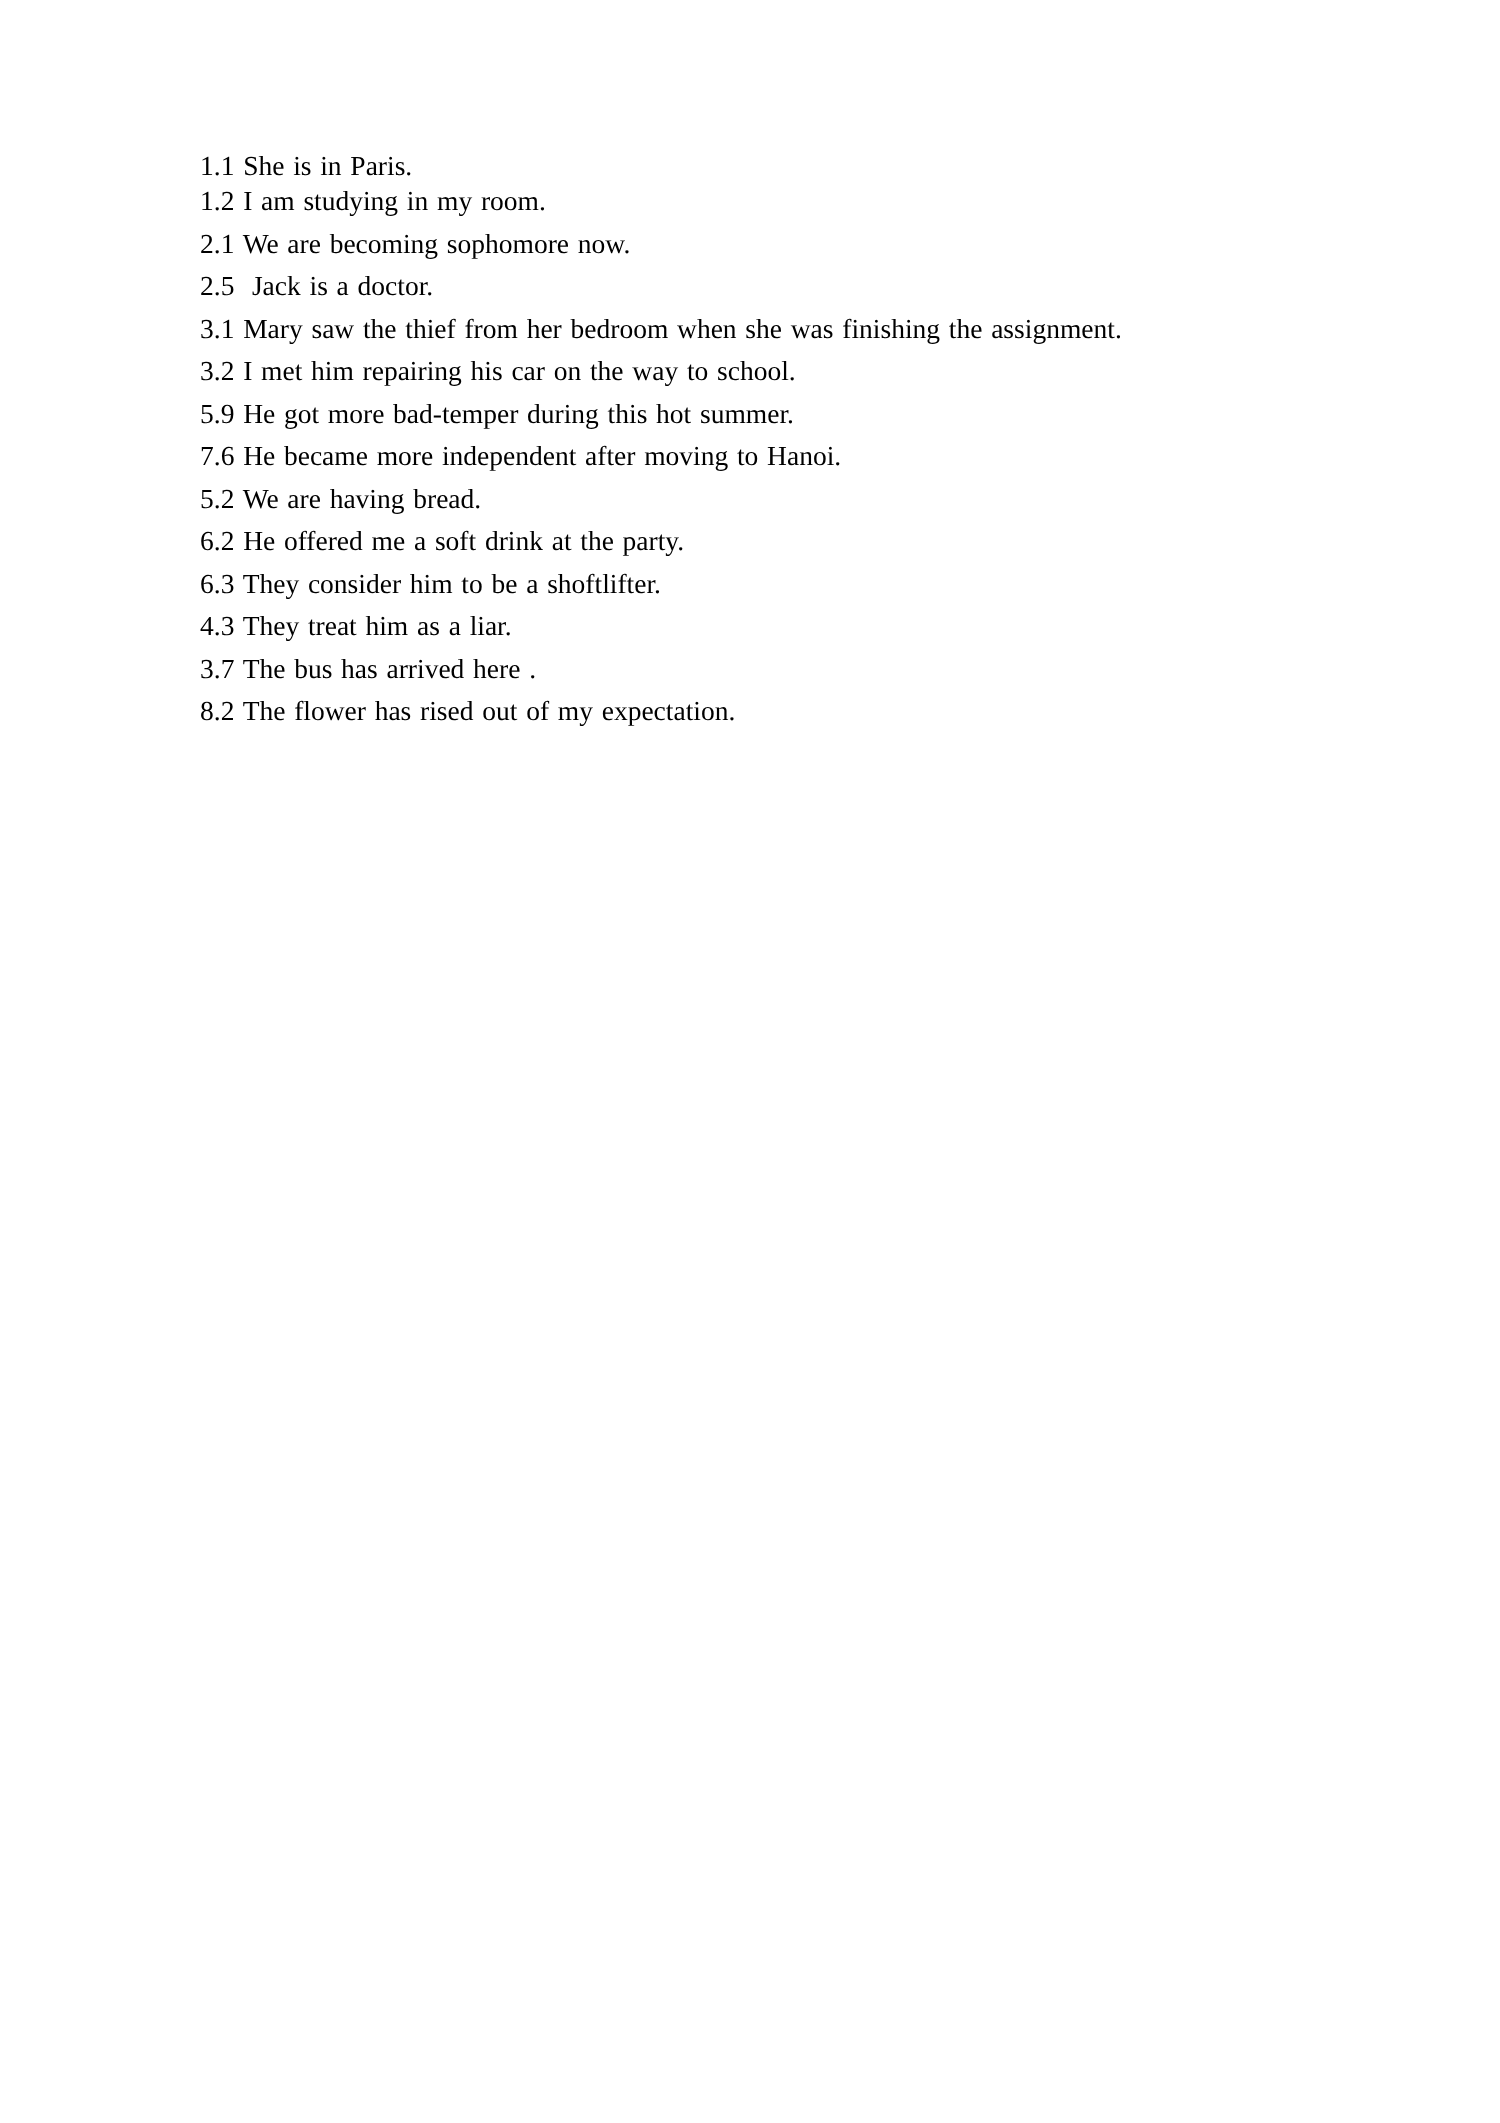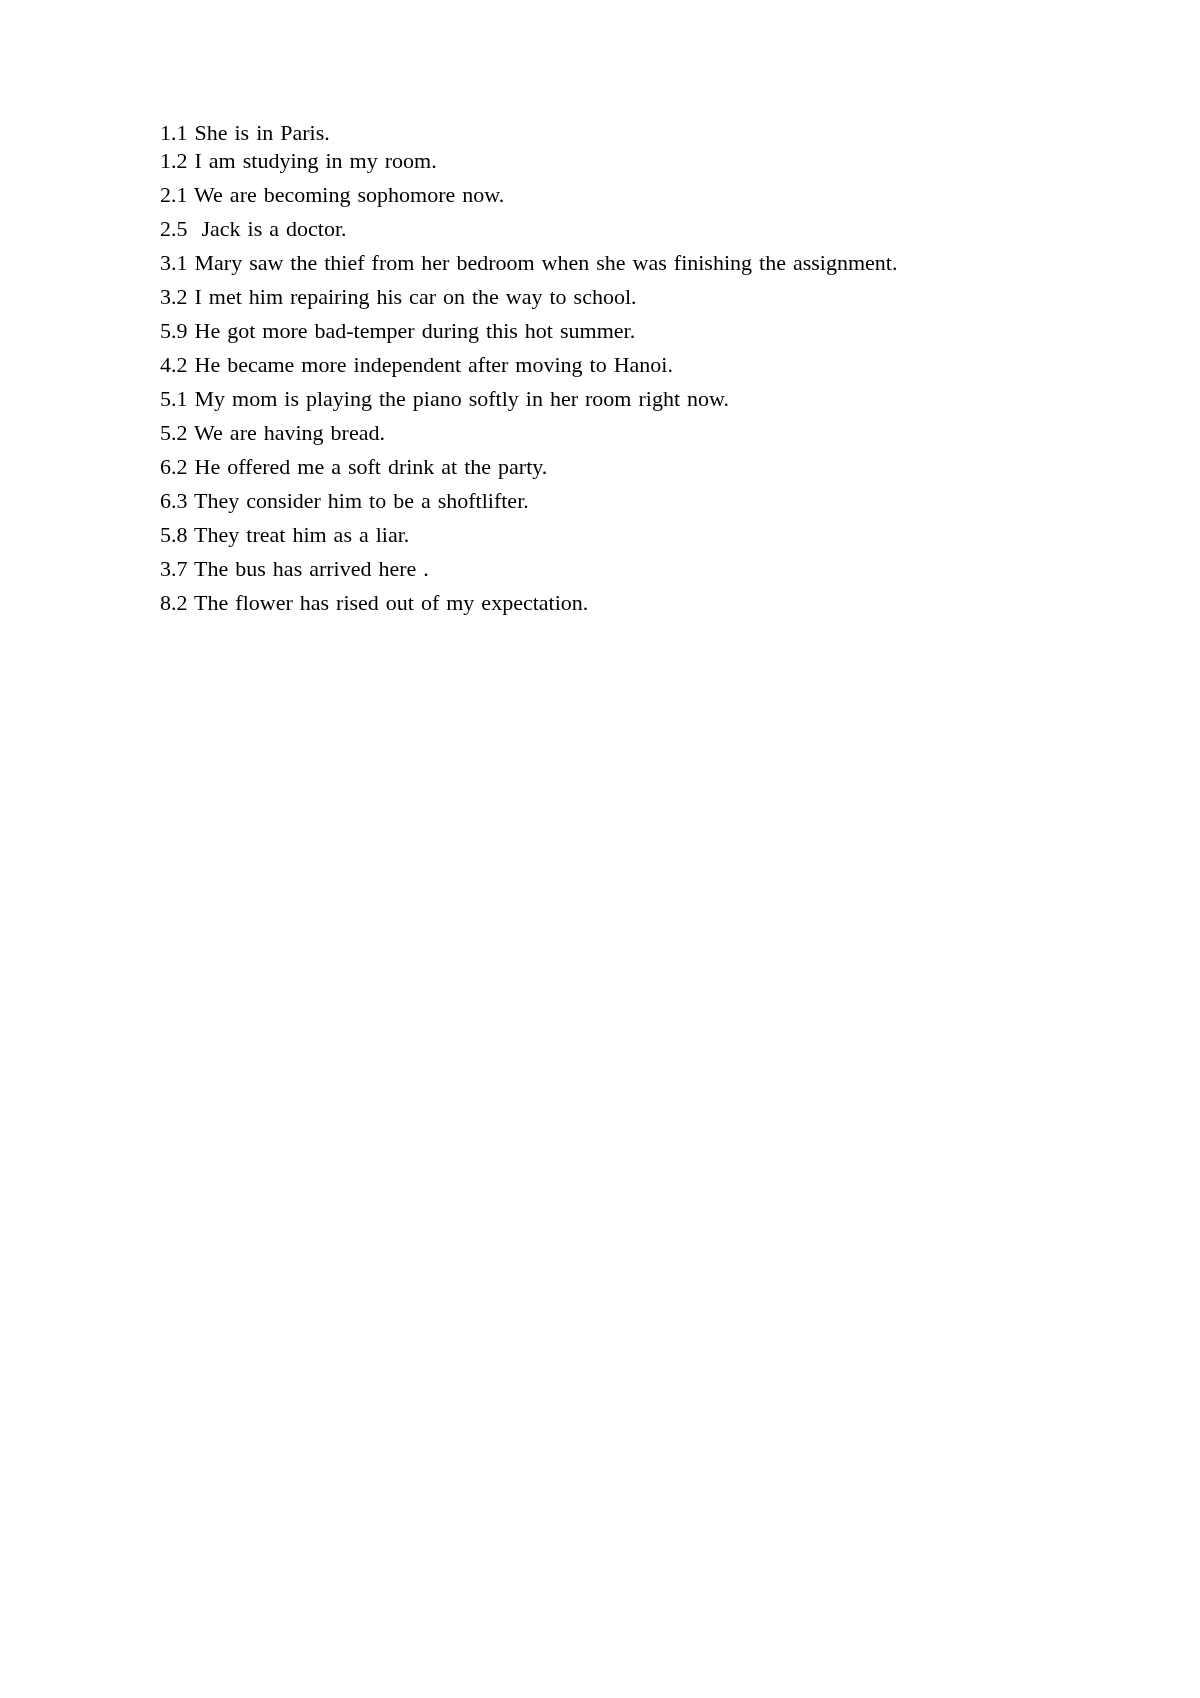--- a/index.html
+++ b/index.html
@@ -42,22 +42,21 @@
 
 <div class="page">
   <div class="text-block">
     <p class="line">1.1 She is in Paris.</p>
     <p class="line">1.2 I am studying in my room.</p>
     <p class="line">2.1 We are becoming sophomore now.</p>
     <p class="line">2.5  Jack is a doctor.</p>
     <p class="line">3.1 Mary saw the thief from her bedroom when she was finishing the assignment.</p>
     <p class="line">3.2 I met him repairing his car on the way to school.</p>
     <p class="line">5.9 He got more bad-temper during this hot summer.</p>
-    <p class="line">4.2 He became more independent after moving to Hanoi.</p>
-    <p class="line">5.1 My mom is playing the piano softly in her room right now.</p>
+    <p class="line">7.6 He became more independent after moving to Hanoi.</p>
     <p class="line">5.2 We are having bread.</p>
     <p class="line">6.2 He offered me a soft drink at the party.</p>
     <p class="line">6.3 They consider him to be a shoftlifter.</p>
-    <p class="line">5.8 They treat him as a liar.</p>
+    <p class="line">4.3 They treat him as a liar.</p>
     <p class="line">3.7 The bus has arrived here .</p>
     <p class="line">8.2 The flower has rised out of my expectation.</p>
   </div>
 </div>
 
 </body></html>

